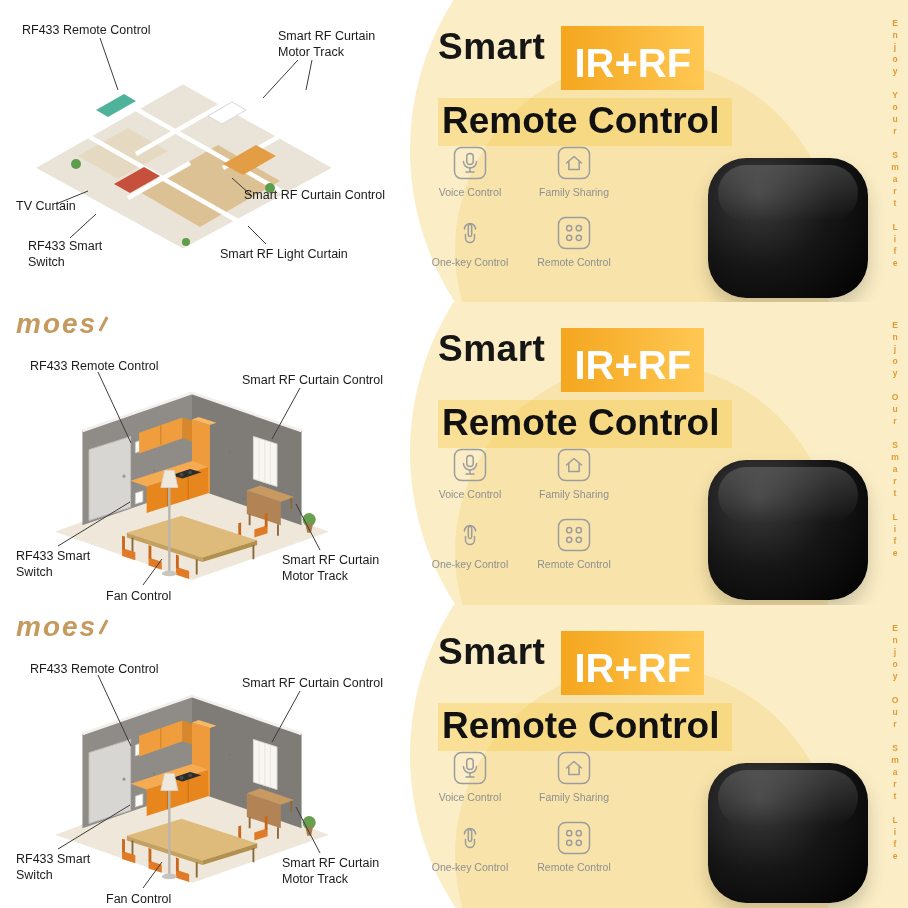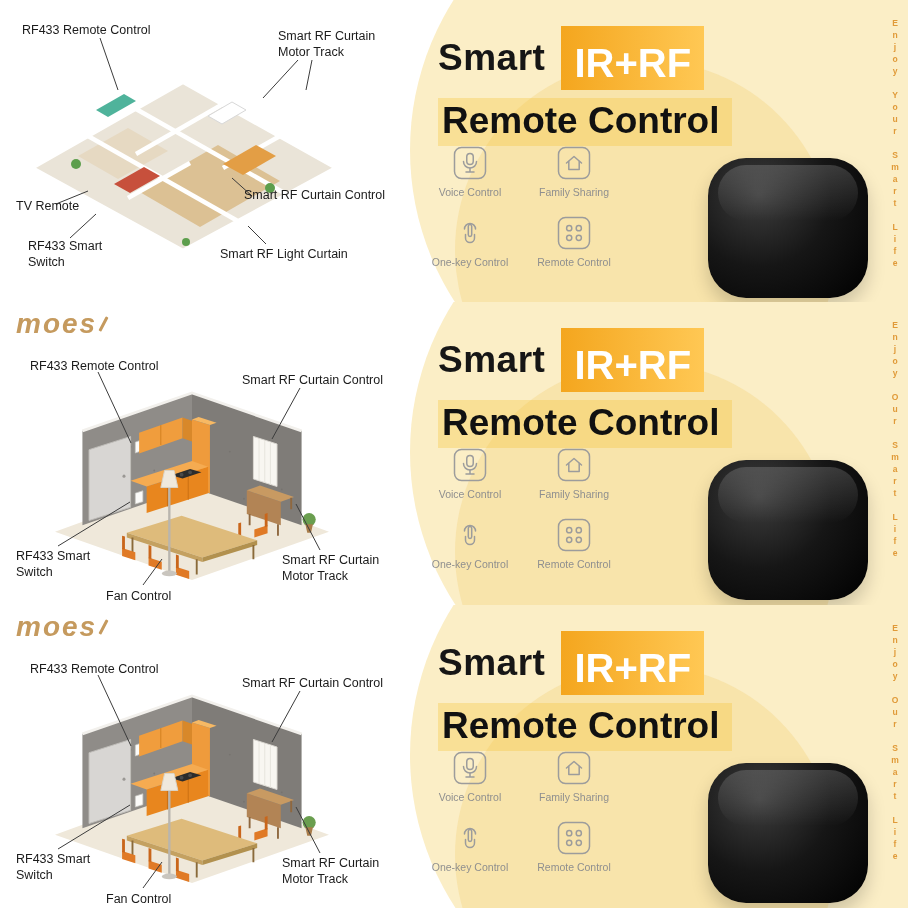--- a/index.html
+++ b/index.html
@@ -14,21 +14,21 @@
   .panel.p2 { top:605px; }
 
   
   .circle-a { position:absolute; width:560px; height:560px; border-radius:50%;
               background:#FBEEC6; left:410px; top:-130px; z-index:0; }
   .circle-b { position:absolute; width:380px; height:380px; border-radius:50%;
               background:#F5D98F; opacity:0.5; left:455px; top:60px; z-index:0; }
 
   
   .headline { position:absolute; left:438px; top:26px; z-index:2; }
-  .headline .row1 { display:flex; align-items:center; }
+  .headline .row1 { display:flex; }
   .smart-word { font-size:37px; font-weight:bold; color:#161616; letter-spacing:0.5px; }
   .irrf-badge { margin-left:16px; font-size:40px; font-weight:bold; color:#ffffff;
                 padding:16px 13px 6px; line-height:1.05;
                 background:linear-gradient(90deg,#F4A61E,#FFC854); }
   .row2 { margin-top:8px; display:inline-block; font-size:37px; font-weight:bold; color:#111;
           padding:2px 12px 4px 4px; background:rgba(247,198,60,0.35); }
 
   
   .features { position:absolute; left:422px; top:146px; z-index:2;
               display:grid; grid-template-columns:96px 96px; grid-row-gap:18px; grid-column-gap:8px; }
@@ -164,21 +164,21 @@
         <line x1="312" y1="60" x2="306" y2="90"></line>
         <line x1="56" y1="204" x2="88" y2="191"></line>
         <line x1="252" y1="196" x2="232" y2="178"></line>
         <line x1="70" y1="238" x2="96" y2="214"></line>
         <line x1="266" y1="244" x2="248" y2="226"></line>
       </g>
     </svg>
 
     <div class="callout" style="left:22px; top:22px;">RF433 Remote Control</div>
     <div class="callout" style="left:278px; top:28px; width:130px;">Smart RF Curtain Motor Track</div>
-    <div class="callout" style="left:16px; top:198px;">TV Remote</div>
+    <div class="callout" style="left:16px; top:198px;">TV Curtain</div>
     <div class="callout" style="left:244px; top:187px;">Smart RF Curtain Control</div>
     <div class="callout" style="left:28px; top:238px; width:92px;">RF433 Smart Switch</div>
     <div class="callout" style="left:220px; top:246px;">Smart RF Light Curtain</div>
 
     <div class="headline">
       <div class="row1">
         <span class="smart-word">Smart</span>
         <span class="irrf-badge">IR+RF</span>
       </div>
       <div class="row2">Remote Control</div>

